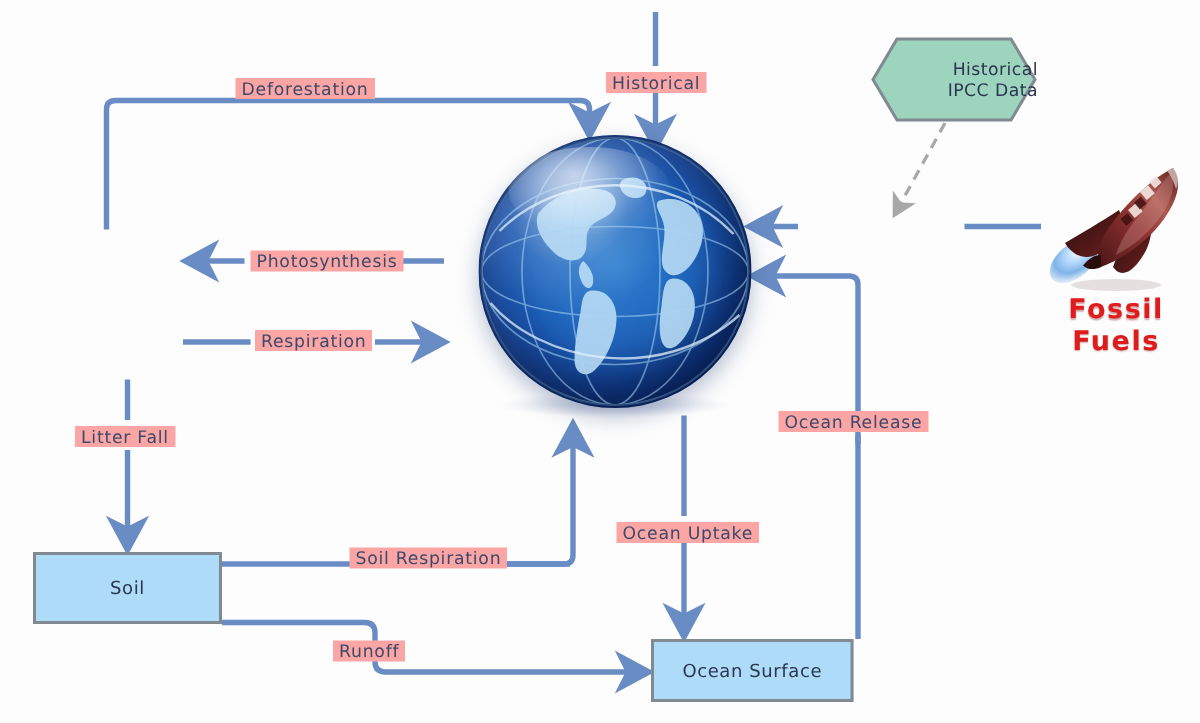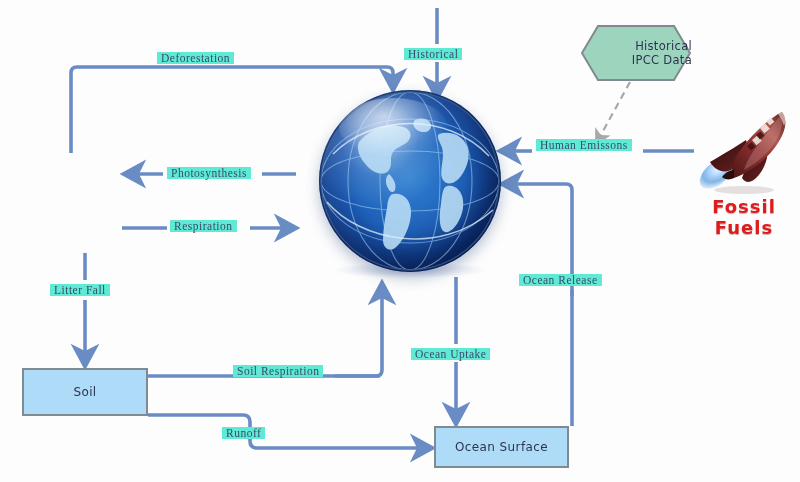--- a/index.html
+++ b/index.html
@@ -131,24 +131,23 @@
     text-shadow: 0 1px 1px rgba(120,0,0,0.35);
   }
 
   
   .edge-label {
     position: absolute;
     color: #3b4a6b;
     font-size: 11.5px;
     letter-spacing: 0.5px;
     white-space: nowrap;
-    background: #5eead4;
+    background: #fca5a5;
     padding: 0 4px;
     z-index: 4;
-    font-family: Liberation Serif, serif;
   }
   #label-deforestation   { left: 157px; top: 52px; }
   #label-volcanoes       { left: 404px; top: 48px; }
   #label-human-emissions { left: 536px; top: 139px; }
   #label-photosynthesis  { left: 167px; top: 167px; }
   #label-respiration     { left: 170px; top: 220px; text-align: right; }
   #label-litter-fall     { left: 50px;  top: 284px; }
   #label-soil-respiration{ left: 233px; top: 365px; }
   #label-ocean-uptake    { left: 411px; top: 348px; }
   #label-ocean-release   { left: 519px; top: 274px; }
@@ -312,21 +311,20 @@
 
       <path d="M40,70 C36,72 31,72 28,69 C32,64 36,62 40,62 Z" fill="#2a0c0c"></path>
 
       <ellipse cx="50" cy="82" rx="30" ry="4" fill="#7a5a5a" opacity="0.18"></ellipse>
     </svg>
     <div id="fossil-fuels-label">Fossil Fuels</div>
   </div>
 
   <div class="edge-label" id="label-deforestation">Deforestation</div>
   <div class="edge-label" id="label-volcanoes">Historical</div>
-  <div class="edge-label" id="label-human-emissions">Human Emissons</div>
   <div class="edge-label" id="label-photosynthesis">Photosynthesis</div>
   <div class="edge-label" id="label-respiration">Respiration</div>
   <div class="edge-label" id="label-litter-fall">Litter Fall</div>
   <div class="edge-label" id="label-soil-respiration">Soil Respiration</div>
   <div class="edge-label" id="label-ocean-uptake">Ocean Uptake</div>
   <div class="edge-label" id="label-ocean-release">Ocean Release</div>
   <div class="edge-label" id="label-runoff">Runoff</div>
 
 </div>
 

